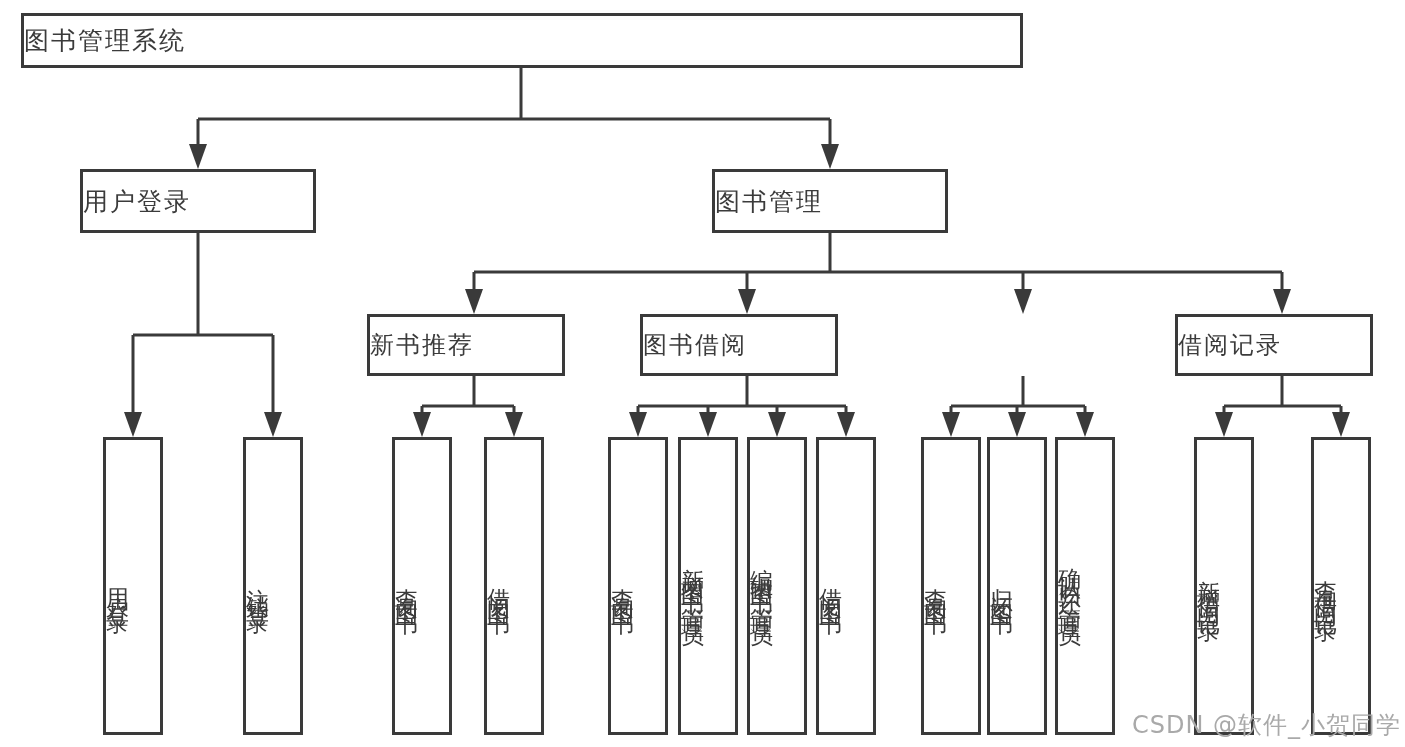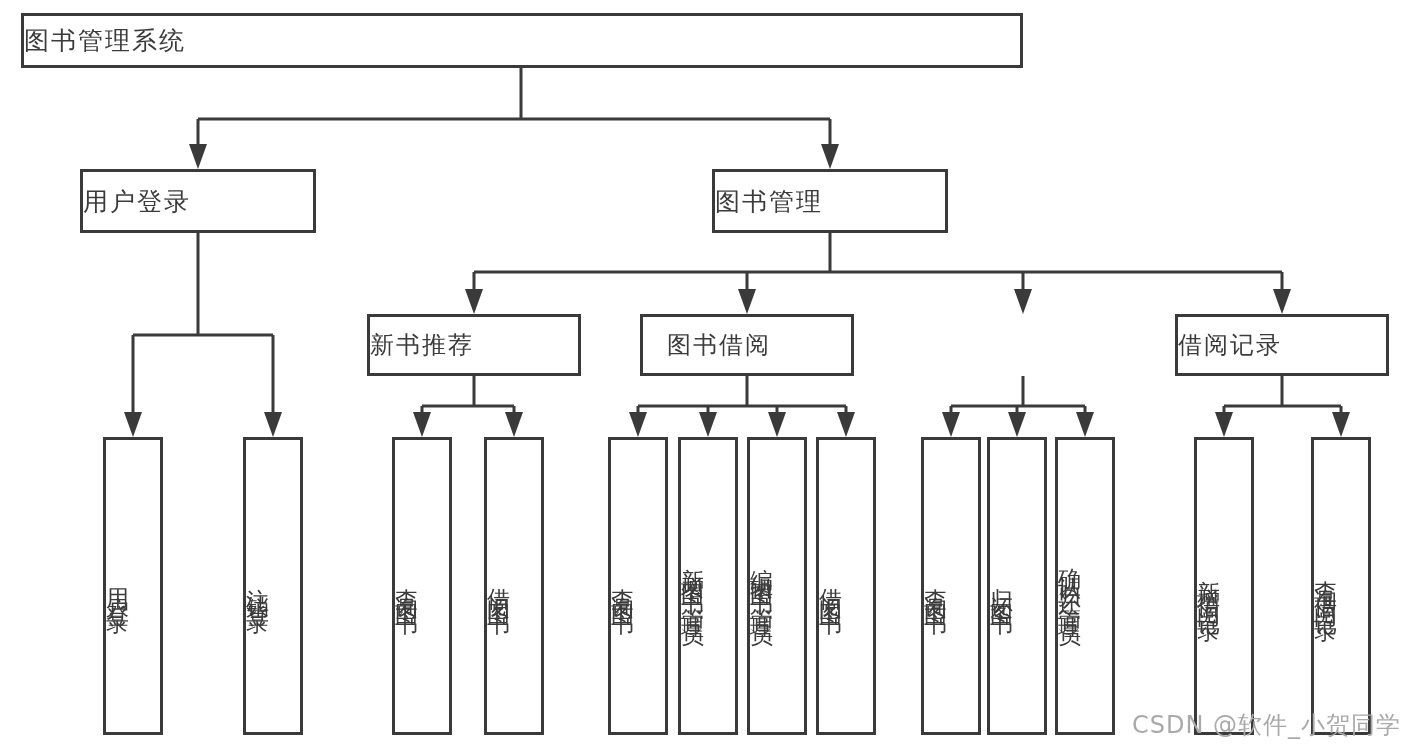--- a/index.html
+++ b/index.html
@@ -21,21 +21,21 @@
     position:absolute;
     border:3px solid var(--line);
     background:#fff;
     display:flex;align-items:center;justify-content:flex-start;
     color:var(--text);
     letter-spacing:2px;
     z-index:2;
   }
   .lvl1{left:21px;top:13px;width:1002px;height:55px;font-size:25px;}
   .lvl2{top:169px;width:236px;height:64px;font-size:25px;}
-  .lvl3{top:314px;width:214px;height:62px;font-size:24px;}
+  .lvl3{top:314px;width:198px;height:62px;font-size:24px;}
   .leaf{top:437px;width:60px;height:298px;}
   .leaf span{
     writing-mode:vertical-rl;
     font-size:23px;
     letter-spacing:8px;
     color:var(--text);
     line-height:1;
   }
   #watermark{
     position:absolute;
@@ -106,21 +106,21 @@
   <div class="box lvl2" style="left:80px;">
     <span>用户登录</span>
   </div>
   <div class="box lvl2" style="left:712px;">
     <span>图书管理</span>
   </div>
 
   <div class="box lvl3" style="left:367px;">
     <span>新书推荐</span>
   </div>
-  <div class="box lvl3" style="left:640px;padding-left:24px;">
+  <div class="box lvl3" style="left:640px;">
     <span>图书借阅</span>
   </div>
   <div class="box lvl3" style="left:1175px;">
     <span>借阅记录</span>
   </div>
 
   <div class="box leaf" style="left:103px;">
     <span>用户登录</span>
   </div>
   <div class="box leaf" style="left:243px;">

